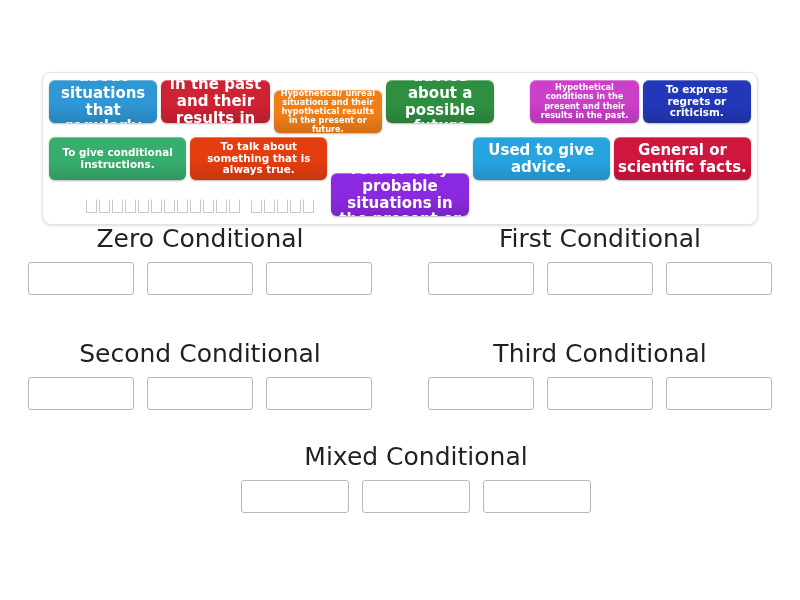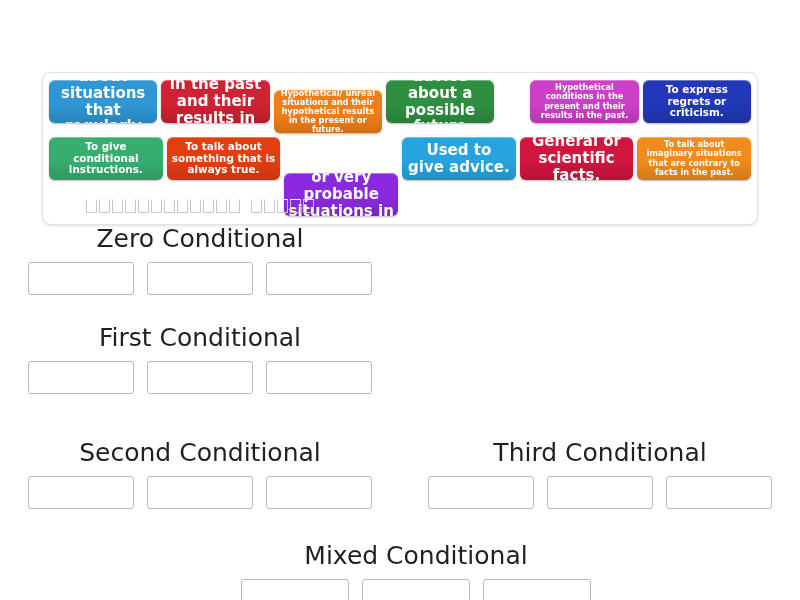--- a/index.html
+++ b/index.html
@@ -121,21 +121,21 @@
     margin-top: 9px;
   }
   .slot {
     width: 108px;
     height: 33px;
     border: 1px solid #b8b8b8;
     border-radius: 3px;
     background: #ffffff;
     box-sizing: border-box;
   }
-  .group-row.r1 { margin-top: 0; flex-direction: column; }
+  .group-row.r1 { margin-top: 0; }
   .group-row.r2 { margin-top: 44px; }
   .group-row.r3 { margin-top: 32px; padding-left: 16px; }
 
   .group-row.r1 .group-title { margin-top: 8px; }
 </style>
 </head>
 <body>
 
 <div id="tile-tray">
   <div class="tile-row">
@@ -167,23 +167,20 @@
     </div>
     <div class="tile fs-s" style="background: linear-gradient(rgb(139, 41, 224) 0%, rgb(139, 41, 224) 55%, rgba(0, 0, 0, 0.12) 100%), rgb(139, 41, 224); margin-top: 36px;">
       <span>To talk about real or very probable situations in the present or future.</span>
     </div>
     <div class="tile fs-l" style="background: linear-gradient(rgb(38, 164, 224) 0%, rgb(38, 164, 224) 55%, rgba(0, 0, 0, 0.12) 100%), rgb(38, 164, 224);">
       <span>Used to give advice.</span>
     </div>
     <div class="tile fs-l" style="background: linear-gradient(rgb(208, 21, 63) 0%, rgb(208, 21, 63) 55%, rgba(0, 0, 0, 0.12) 100%), rgb(208, 21, 63);">
       <span>General or scientific facts.</span>
     </div>
-    <div class="tile fs-xs" style="background: linear-gradient(rgb(240, 139, 28) 0%, rgb(240, 139, 28) 55%, rgba(0, 0, 0, 0.12) 100%), rgb(240, 139, 28);">
-      <span>To talk about imaginary situations that are contrary to facts in the past.</span>
-    </div>
   </div>
 </div>
 
 <div id="board">
 
   <div class="group-row r1">
     <div class="group">
       <div class="tofu-line"><span class="tofu-box"></span><span class="tofu-box"></span><span class="tofu-box"></span><span class="tofu-box"></span><span class="tofu-box"></span><span class="tofu-box"></span><span class="tofu-box"></span><span class="tofu-box"></span><span class="tofu-box"></span><span class="tofu-box"></span><span class="tofu-box"></span><span class="tofu-box"></span><span class="tofu-gap"></span><span class="tofu-box"></span><span class="tofu-box"></span><span class="tofu-box"></span><span class="tofu-box"></span><span class="tofu-box"></span></div>
       <div class="group-title">Zero Conditional</div>
       <div class="slot-row">

